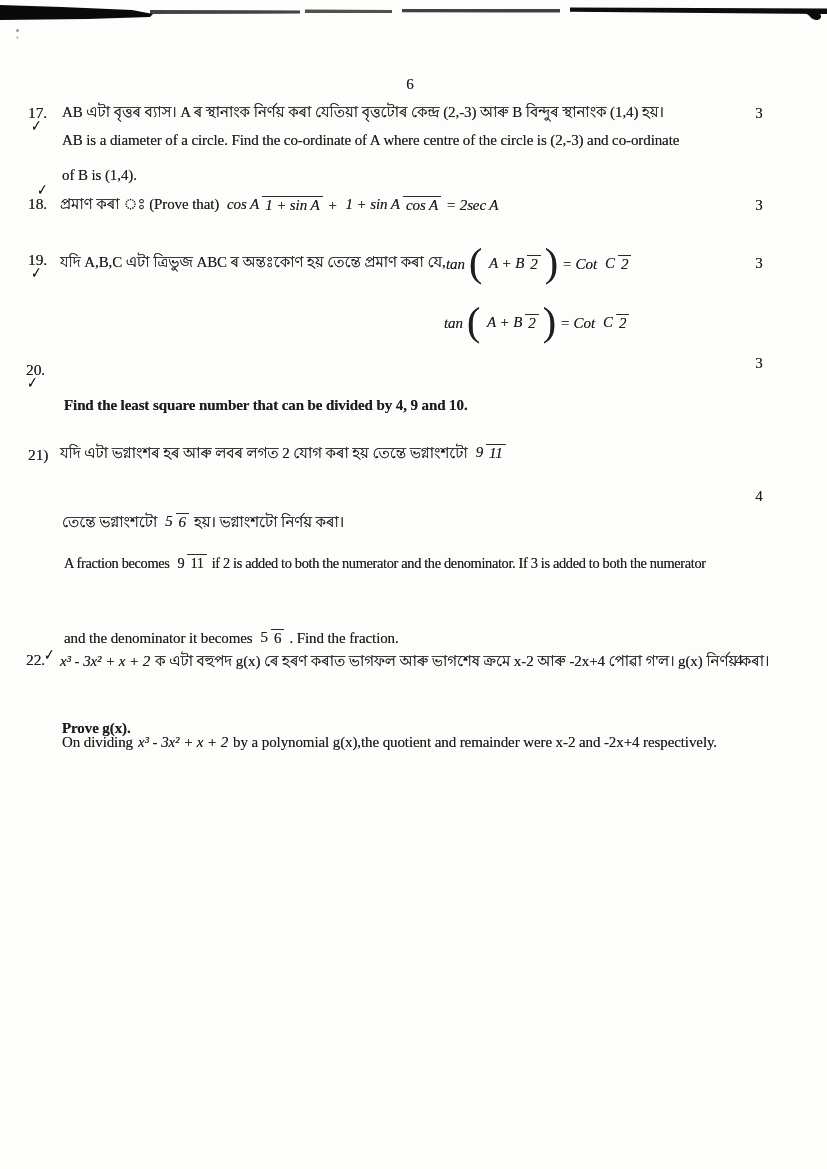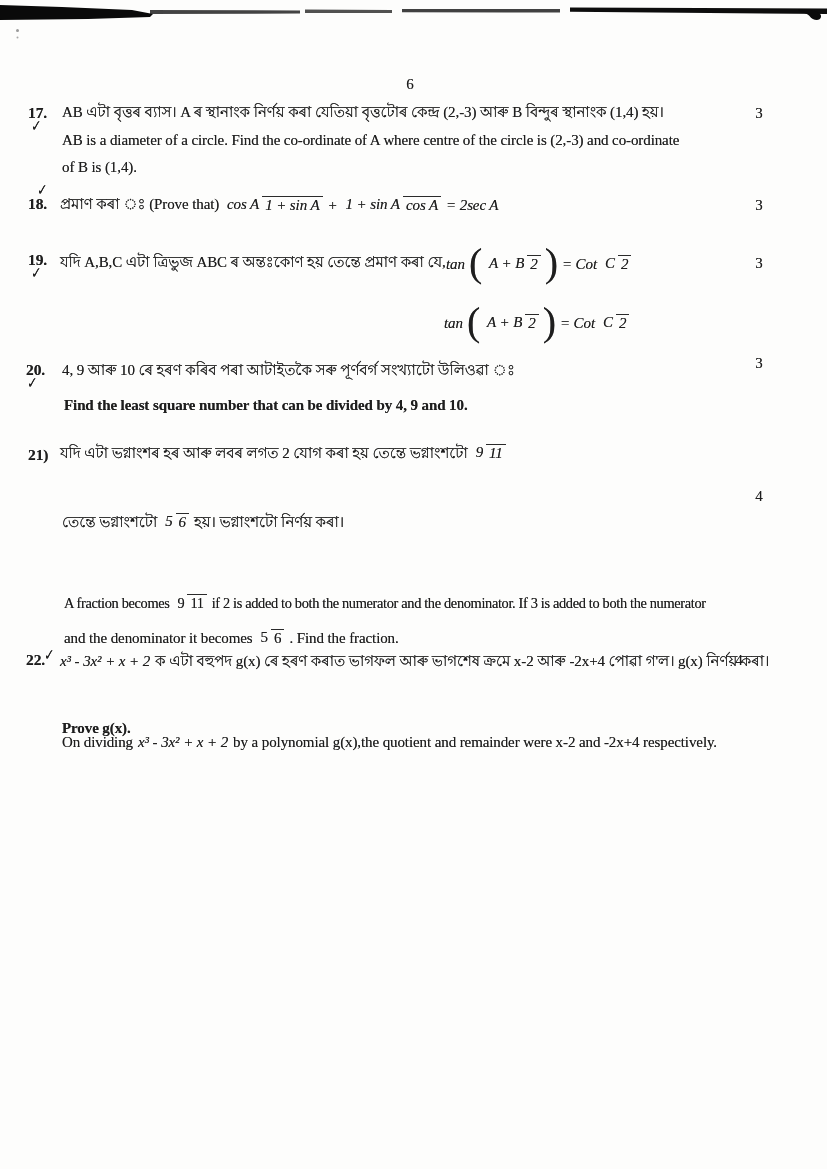--- a/index.html
+++ b/index.html
@@ -14,21 +14,21 @@
   }
   .abs{position:absolute;}
   .txt{
     font-size:15px;line-height:20px;letter-spacing:-0.1px;
     text-shadow:0 0 0.4px rgba(20,20,20,.65);
     white-space:nowrap;
   }
   .as{font-size:15px;}
   .en{font-size:15px;}
   .tight{letter-spacing:-0.35px;font-size:14.4px;}
-  .qnum{font-size:15.5px;font-weight:bold;}
+  .qnum{font-size:15.5px;font-weight:normal;}
   .marks{font-size:15px;width:22px;text-align:center;}
   .flexline{display:flex;align-items:center;gap:5px;}
   .math{display:inline-flex;align-items:center;gap:5px;font-style:italic;}
   .frac{display:inline-flex;flex-direction:row;align-items:center;line-height:1.15;font-style:italic;vertical-align:middle;}
   .frac .num{display:block;padding:0 3px;}
   .frac .den{display:block;border-top:1.4px solid #2a2a2a;padding:0 3px;}
   .bigp{font-size:40px;font-weight:300;line-height:0;font-style:normal;margin:0 -1px;transform:translateY(-1px);}
   .tick{
     font-family:"DejaVu Sans",sans-serif;
     font-size:13px;color:#242424;display:inline-block;
@@ -55,21 +55,21 @@
   </svg>
   <div class="abs speck" style="left:16px;top:29px;"></div>
 
   <div class="abs txt pageno" style="left:380px;top:74px;width:60px;text-align:center;">6</div>
 
   <div class="abs txt qnum" style="left:28px;top:103px;">17.</div>
   <div class="abs tick" style="left:31px;top:118px;">✓</div>
   <div class="abs txt as" style="left:62px;top:102px;">AB এটা বৃত্তৰ ব্যাস। A ৰ স্থানাংক নিৰ্ণয় কৰা যেতিয়া বৃত্তটোৰ কেন্দ্ৰ (2,-3) আৰু B বিন্দুৰ স্থানাংক (1,4) হয়।</div>
   <div class="abs txt marks" style="left:748px;top:103px;">3</div>
   <div class="abs txt en" style="left:62px;top:130px;">AB is a diameter of a circle. Find the co-ordinate of A where centre of the circle is (2,-3) and co-ordinate</div>
-  <div class="abs txt en" style="left:62px;top:157px;">of B is (1,4).</div>
+  <div class="abs txt en" style="left:62px;top:165px;">of B is (1,4).</div>
 
   <div class="abs txt qnum" style="left:28px;top:194px;">18.</div>
   <div class="abs tick" style="left:37px;top:182px;">✓</div>
   <div class="abs txt as" style="left:60px;top:194px;">প্ৰমাণ কৰা ঃ (Prove that)</div>
   <div class="abs txt math" style="left:224px;top:181px;height:48px;">
     <span class="frac">
       <span class="num">cos A</span>
       <span class="den">1 + sin A</span>
     </span>
     <span>+</span>
@@ -109,42 +109,41 @@
     <span class="bigp">)</span>
     <span>= Cot</span>
     <span class="frac">
       <span class="num">C</span>
       <span class="den">2</span>
     </span>
   </div>
 
   <div class="abs txt qnum" style="left:26px;top:360px;">20.</div>
   <div class="abs tick" style="left:27px;top:375px;">✓</div>
-  <div class="abs txt as" style="left:62px;top:360px;">4, 9 আৰু 10 ৰে হৰণ কৰিব পৰা আটাইতকৈ সৰু পূৰ্ণবৰ্গ সংখ্যাটো উলিওৱা ঃ</div>
   <div class="abs txt marks" style="left:748px;top:353px;">3</div>
   <div class="abs txt en" style="left:64px;top:395px;font-weight:bold;">Find the least square number that can be divided by 4, 9 and 10.</div>
 
   <div class="abs txt qnum" style="left:28px;top:445px;">21)</div>
   <div class="abs txt as flexline" style="left:60px;top:431px;height:44px;">
     <span>যদি এটা ভগ্নাংশৰ হৰ আৰু লবৰ লগত 2 যোগ কৰা হয় তেন্তে ভগ্নাংশটো</span>
     <span class="frac">
       <span class="num">9</span>
       <span class="den">11</span>
     </span>
   </div>
   <div class="abs txt as flexline" style="left:62px;top:500px;height:44px;">
     <span>তেন্তে ভগ্নাংশটো</span>
     <span class="frac">
       <span class="num">5</span>
       <span class="den">6</span>
     </span>
     <span>হয়। ভগ্নাংশটো নিৰ্ণয় কৰা।</span>
   </div>
   <div class="abs txt marks" style="left:748px;top:486px;">4</div>
-  <div class="abs txt en tight flexline" style="left:64px;top:542px;height:42px;margin-top:40px;">
+  <div class="abs txt en tight flexline" style="left:64px;top:542px;height:42px;">
     <span>A fraction becomes</span>
     <span class="frac" style="font-style:normal;">
       <span class="num">9</span>
       <span class="den">11</span>
     </span>
     <span>if 2 is added to both the numerator and the denominator. If 3 is added to both the numerator</span>
   </div>
   <div class="abs txt en flexline" style="left:64px;top:617px;height:42px;">
     <span>and the denominator it becomes</span>
     <span class="frac" style="font-style:normal;">

